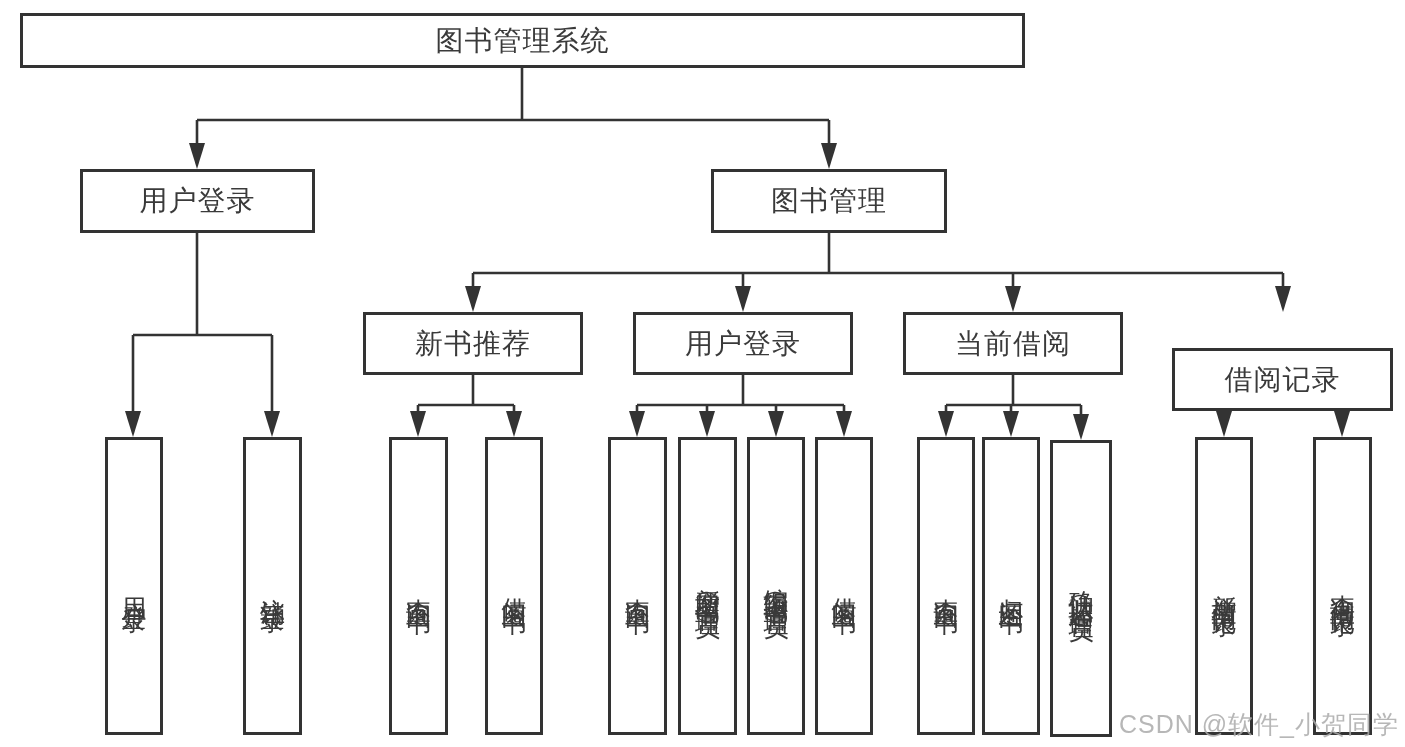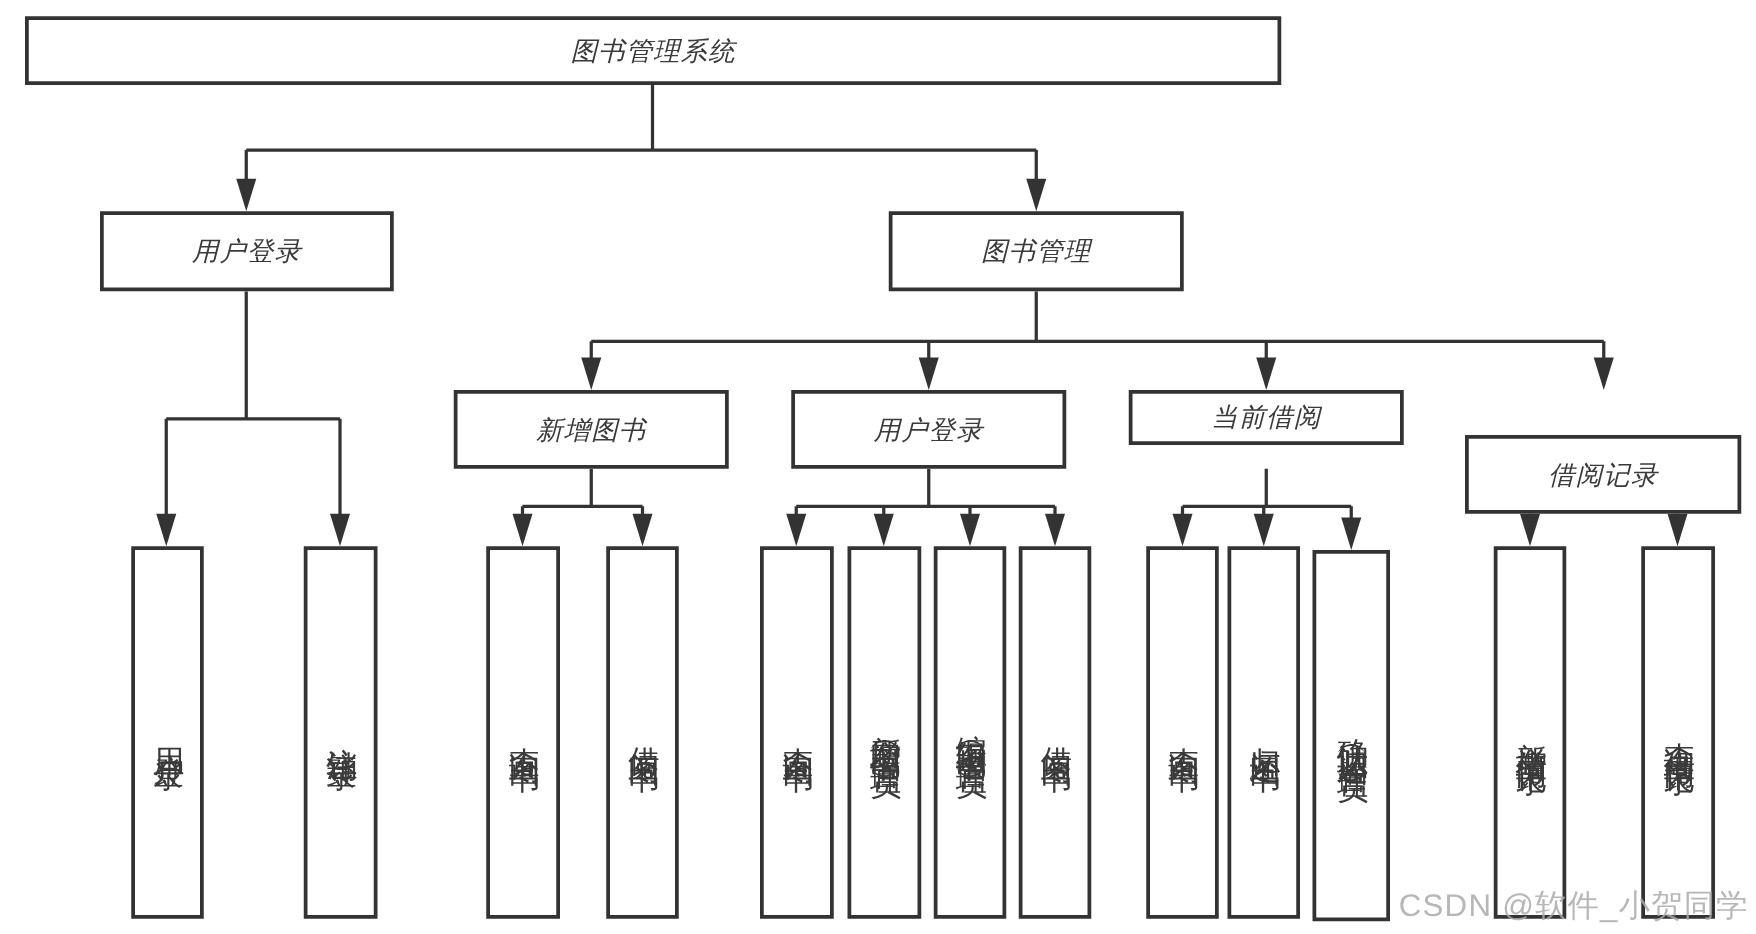--- a/index.html
+++ b/index.html
@@ -22,24 +22,23 @@
     position: absolute;
     background: #ffffff;
     border: 3px solid #333333;
     display: flex;
     align-items: center;
     justify-content: center;
     color: #3a3a3a;
     z-index: 1;
   }
   .hlabel {
-    font-size: 21px;
+    font-size: 28px;
     letter-spacing: 1px;
     white-space: nowrap;
-    font-style: italic;
   }
   .leaf .vtext {
     writing-mode: vertical-rl;
     text-orientation: mixed;
     font-size: 25px;
     letter-spacing: 4px;
     line-height: 1;
     white-space: nowrap;
   }
   #watermark {
@@ -119,26 +118,26 @@
   </div>
 
   <div class="node" style="left:80px; top:169px; width:235px; height:64px;">
     <span class="hlabel">用户登录</span>
   </div>
   <div class="node" style="left:711px; top:169px; width:236px; height:64px;">
     <span class="hlabel">图书管理</span>
   </div>
 
   <div class="node" style="left:363px; top:312px; width:220px; height:63px;">
-    <span class="hlabel">新增图书</span>
+    <span class="hlabel">新书推荐</span>
   </div>
   <div class="node" style="left:633px; top:312px; width:220px; height:63px;">
     <span class="hlabel">用户登录</span>
   </div>
-  <div class="node" style="left:903px; top:312px; width:220px; height:44px;">
+  <div class="node" style="left:903px; top:312px; width:220px; height:63px;">
     <span class="hlabel">当前借阅</span>
   </div>
   <div class="node" style="left:1172px; top:312px; width:221px; height:63px;margin-top:36px;">
     <span class="hlabel">借阅记录</span>
   </div>
 
   <div class="node leaf" style="left:105px; top:437px; width:58px; height:298px;">
     <span class="vtext">用户登录</span>
   </div>
   <div class="node leaf" style="left:243px; top:437px; width:59px; height:298px;">

